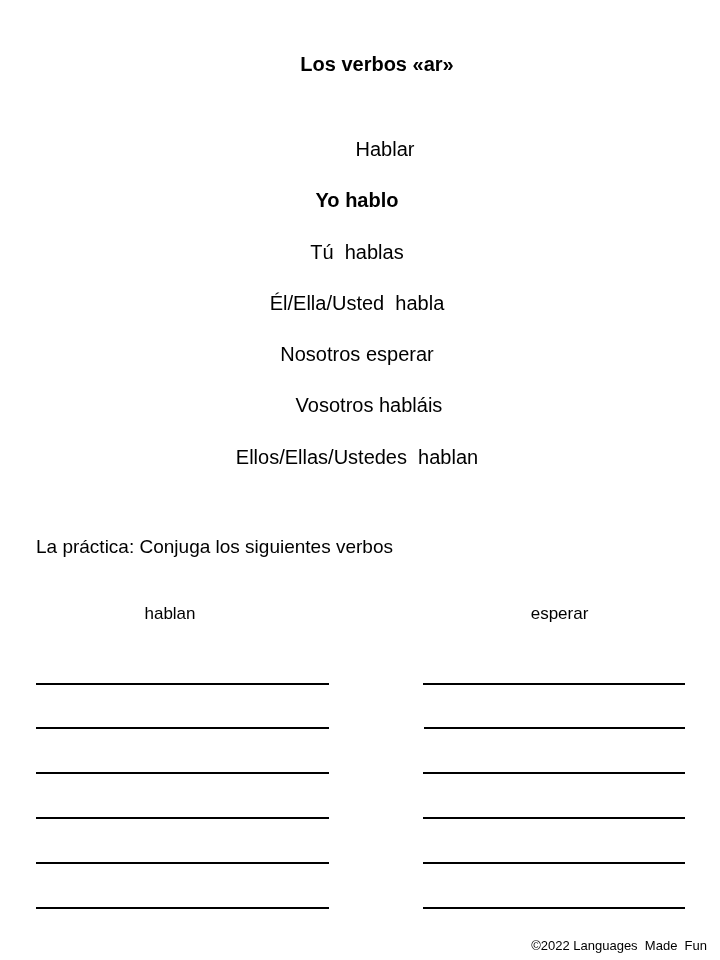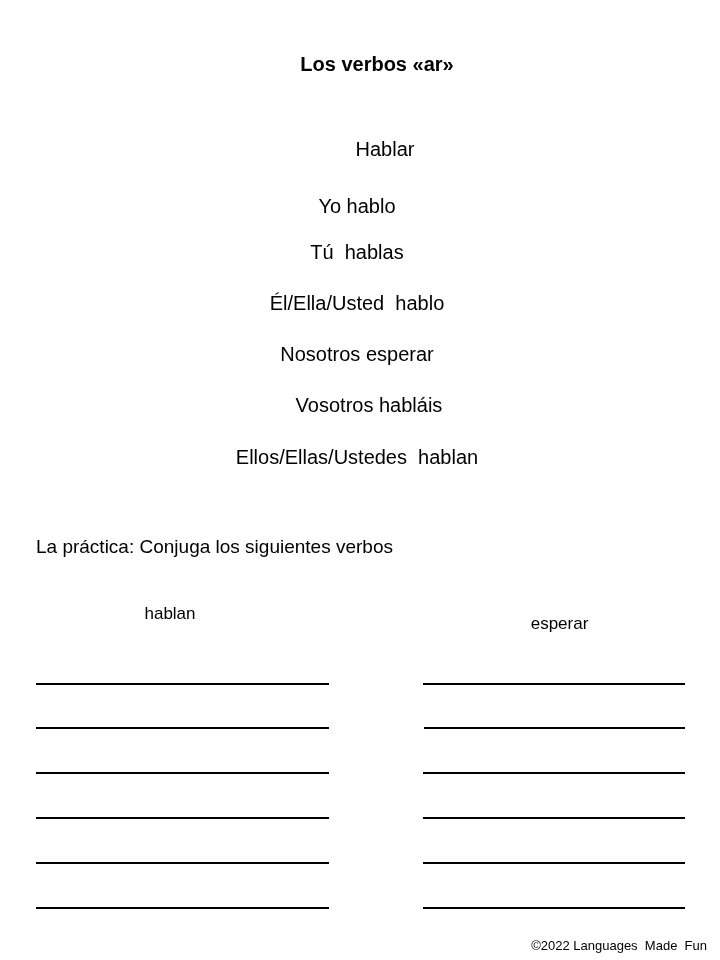--- a/index.html
+++ b/index.html
@@ -65,40 +65,40 @@
   </style>
 </head>
 <body>
 
 <div>
 
   <div class="title">Los verbos «ar»</div>
 
   <div class="conj" style="top:137px;margin-left:28px;">Hablar</div>
 
-  <div class="conj" style="top:194px;">Yo hablo</div>
+  <div class="conj" style="top:188px;font-weight:bold;">Yo hablo</div>
   <div class="conj" style="top:240px;">Tú  hablas</div>
-  <div class="conj" style="top:291px;">Él/Ella/Usted  hablo</div>
+  <div class="conj" style="top:291px;">Él/Ella/Usted  habla</div>
   <div class="conj" style="top:342px;">Nosotros esperar</div>
   <div class="conj" style="top:393px;padding-left:12px;">Vosotros habláis</div>
   <div class="conj" style="top:445px;">Ellos/Ellas/Ustedes  hablan</div>
 
   <div class="instructions">La práctica: Conjuga los siguientes verbos</div>
 
   <div class="verb-label" style="left:36px; width:268px;">hablan</div>
   <div>
     <div class="answer-line" style="left:36px; width:293px; top:683px;"></div>
     <div class="answer-line" style="left:36px; width:293px; top:727px;"></div>
     <div class="answer-line" style="left:36px; width:293px; top:772px;"></div>
     <div class="answer-line" style="left:36px; width:293px; top:817px;"></div>
     <div class="answer-line" style="left:36px; width:293px; top:862px;"></div>
     <div class="answer-line" style="left:36px; width:293px; top:907px;"></div>
   </div>
 
-  <div class="verb-label" style="left:423px; width:273px;margin-top:10px;">esperar</div>
+  <div class="verb-label" style="left:423px; width:273px;">esperar</div>
   <div>
     <div class="answer-line" style="left:423px; width:262px; top:683px;"></div>
     <div class="answer-line" style="left:424px; width:261px; top:727px;"></div>
     <div class="answer-line" style="left:423px; width:262px; top:772px;"></div>
     <div class="answer-line" style="left:423px; width:262px; top:817px;"></div>
     <div class="answer-line" style="left:423px; width:262px; top:862px;"></div>
     <div class="answer-line" style="left:423px; width:262px; top:907px;"></div>
   </div>
 
   <div class="footer">©2022 Languages  Made  Fun</div>

